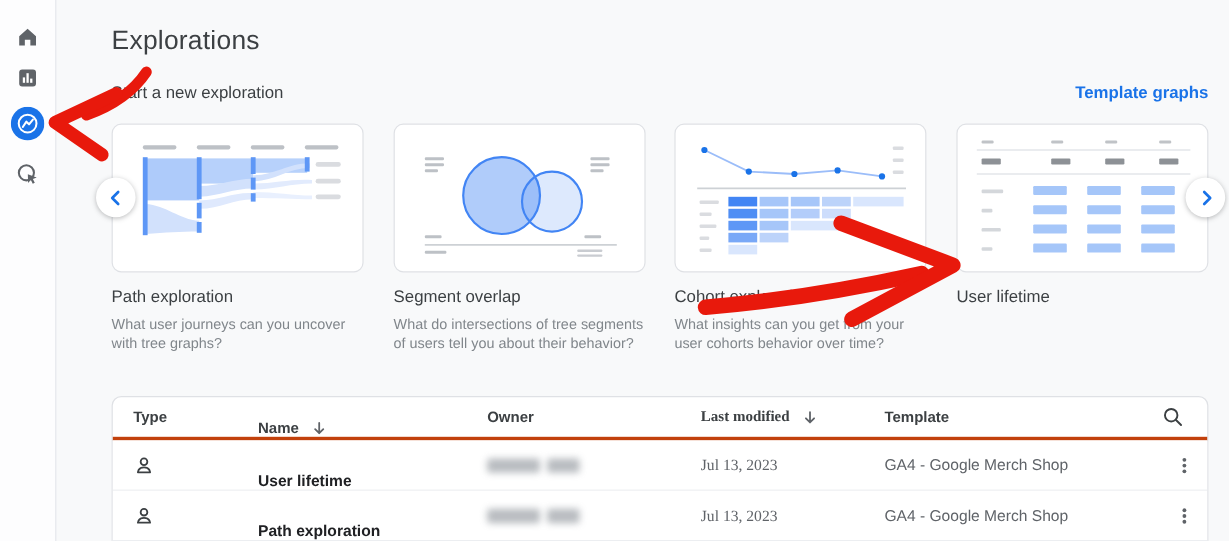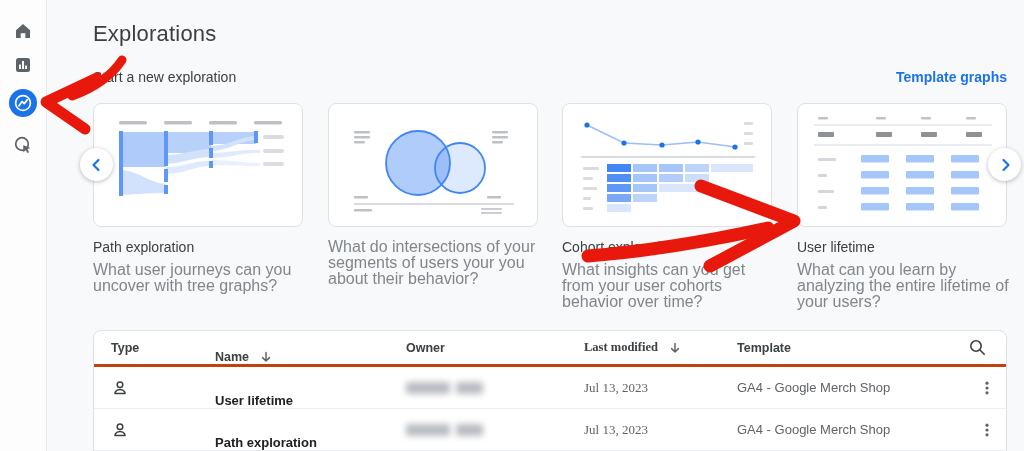--- a/index.html
+++ b/index.html
@@ -23,21 +23,21 @@
   .template-gallery { position:absolute; right:0; top:1px; font-size:14px; font-weight:bold; color:#1a73e8; cursor:pointer; text-decoration:none; }
 
   
   .card { position:absolute; top:103px; width:210px; height:124px; background:#fff; border:1px solid #dfe1e5; border-radius:8px; overflow:hidden; cursor:pointer; z-index:1; }
   .card.c1 { left:93px; } .card.c2 { left:328px; } .card.c3 { left:562px; } .card.c4 { left:797px; }
   .card svg { display:block; width:210px; height:124px; }
 
   .caption { position:absolute; top:239px; width:212px; }
   .caption.c1 { left:93px; } .caption.c2 { left:328px; } .caption.c3 { left:562px; } .caption.c4 { left:797px; }
   .caption h3 { font-size:14px; font-weight:400; color:#3c4043; margin-bottom:7px; }
-  .caption p { font-size:16px; line-height:16px; color:#80868b; }
+  .caption p { font-size:12px; line-height:16px; color:#80868b; }
 
   .carousel-btn { position:absolute; top:148px; width:33px; height:33px; background:#fff; border:none; border-radius:50%;
                   box-shadow:0 1px 4px rgba(60,64,67,.35); cursor:pointer; z-index:10; display:flex; align-items:center; justify-content:center; }
   .carousel-btn.prev { left:80px; }
   .carousel-btn.next { left:988px; }
 
   
   .exp-table { position:absolute; left:93px; top:330px; width:914px; height:130px; background:#fff; border:1px solid #dfe1e5; border-radius:8px 8px 0 0; z-index:1; }
   .t-header { position:relative; height:36px; border-bottom:3px solid #c2410c; }
   .t-row { position:relative; height:42px; border-bottom:1px solid #eceef1; background:#fff; cursor:pointer; }
@@ -225,29 +225,29 @@
           <rect x="153" y="99" width="28" height="7.5" rx="1"></rect>
       </g>
     </svg>
   </div>
 
   <div class="caption c1">
     <h3>Path exploration</h3>
     <p>What user journeys can you uncover with tree graphs?</p>
   </div>
   <div class="caption c2">
-    <p>What do intersections of your segments of users your you about their behavior?</p>
+    <h3>Segment overlap</h3>
+    <p>What do intersections of tree segments of users tell you about their behavior?</p>
   </div>
   <div class="caption c3">
     <h3>Cohort exploration</h3>
     <p>What insights can you get from your user cohorts behavior over time?</p>
   </div>
   <div class="caption c4">
     <h3>User lifetime</h3>
-    <p>What can you learn by analyzing the entire lifetime of your users?</p>
   </div>
 
   <button class="carousel-btn prev">
     <svg width="16" height="16" viewBox="0 0 16 16">
       <polyline points="9.5,3 4.5,8 9.5,13" fill="none" stroke="#1a73e8" stroke-width="2.2" stroke-linecap="round" stroke-linejoin="round"></polyline>
     </svg>
   </button>
   <button class="carousel-btn next">
     <svg width="16" height="16" viewBox="0 0 16 16">
       <polyline points="6.5,3 11.5,8 6.5,13" fill="none" stroke="#1a73e8" stroke-width="2.2" stroke-linecap="round" stroke-linejoin="round"></polyline>

